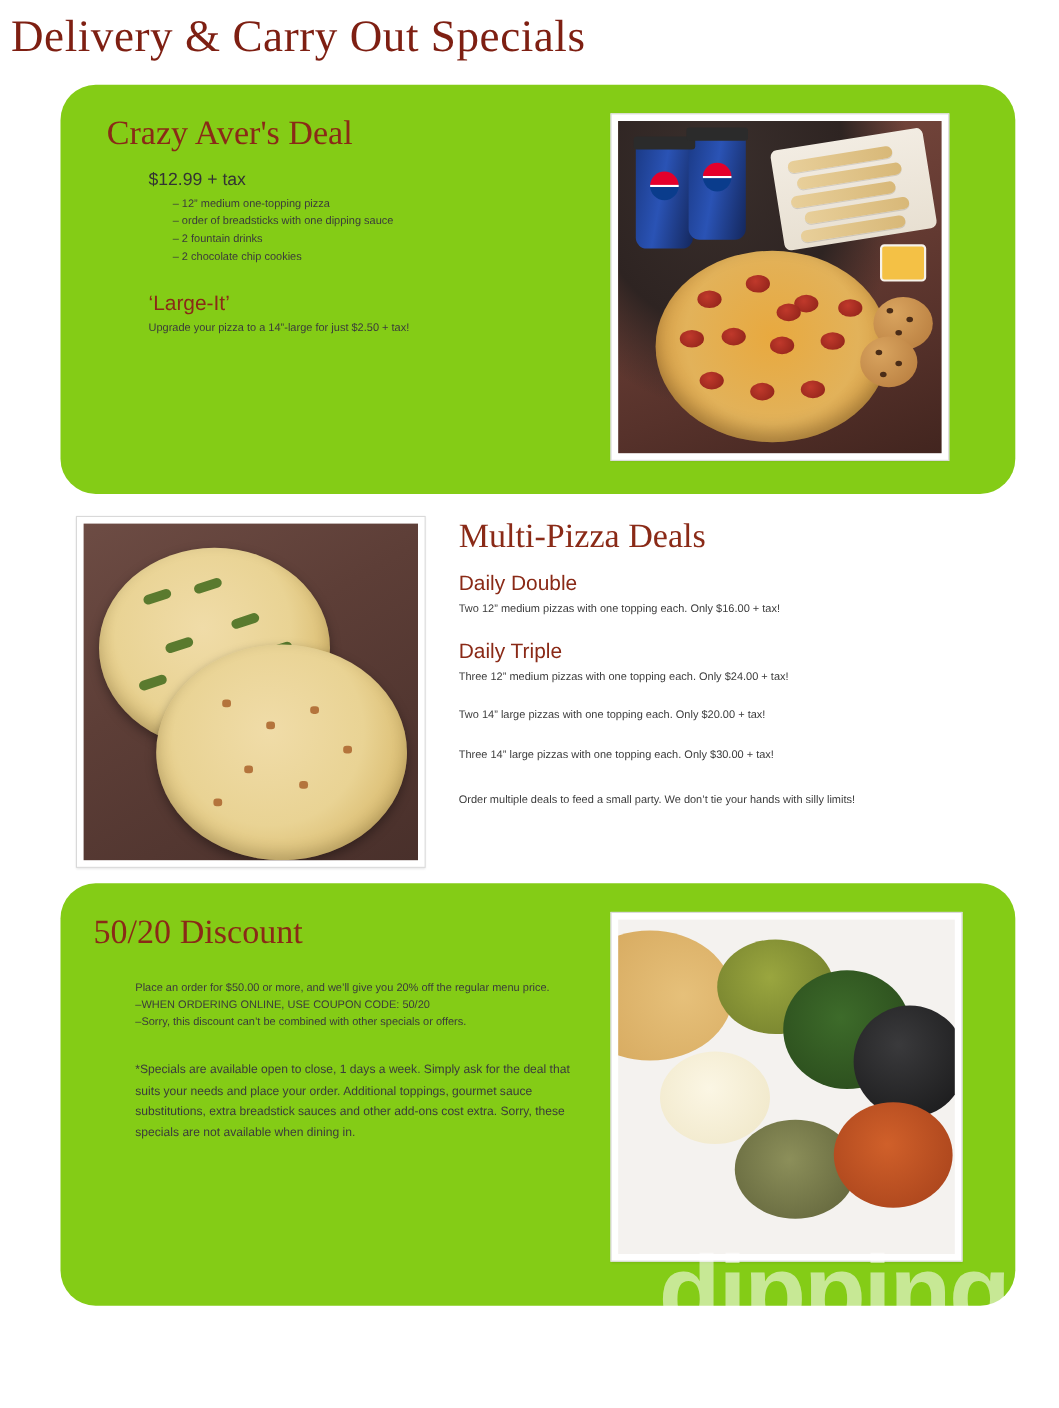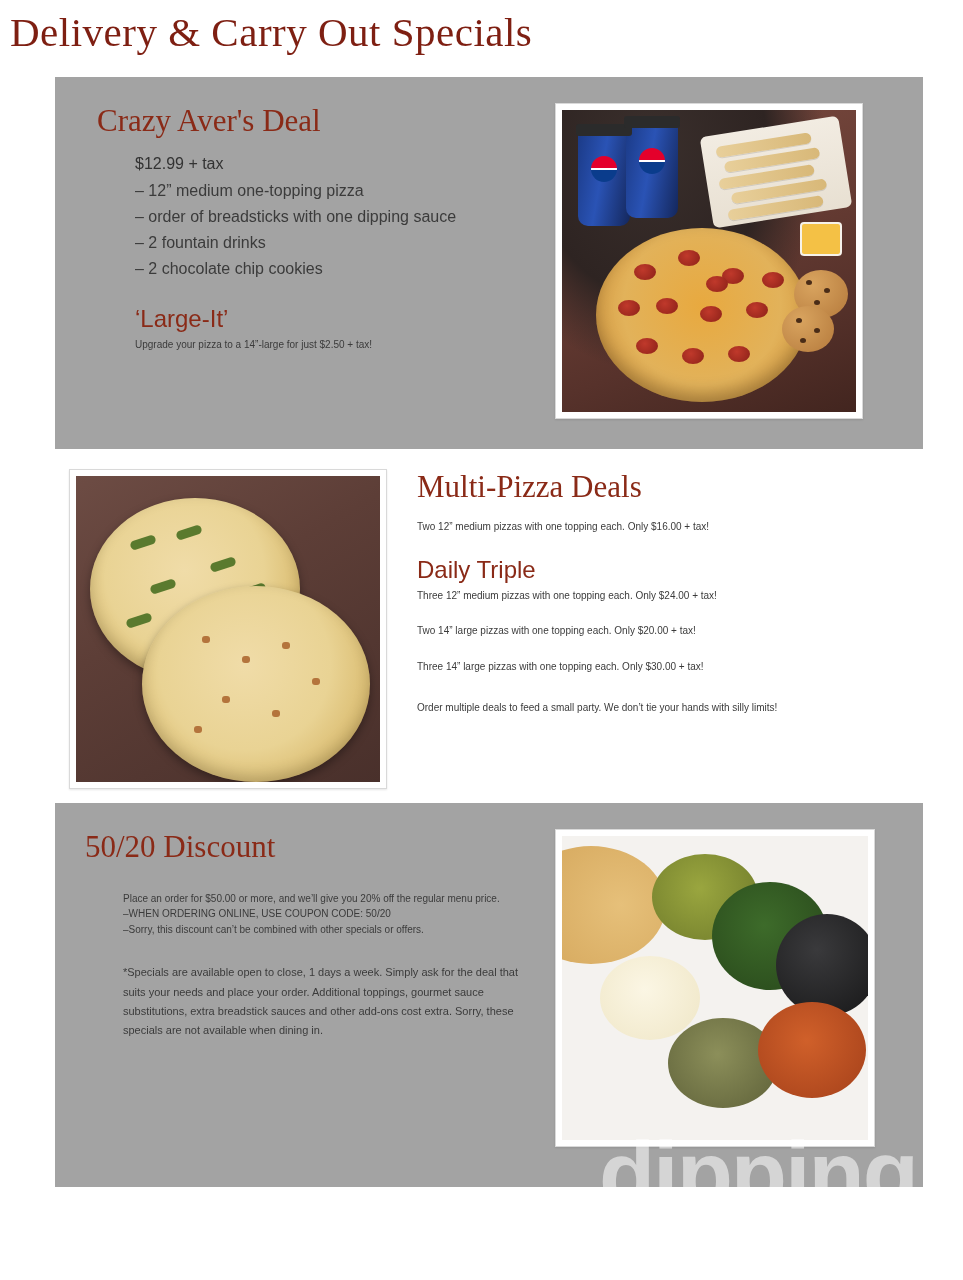--- a/index.html
+++ b/index.html
@@ -25,24 +25,25 @@
     color: #7e1f12;
     letter-spacing: 0.5px;
     padding: 8px 0 6px 10px;
     margin: 0;
     font-weight: normal;
     line-height: 1.2;
   }
 
   
   .panel {
-    background: #a3a3a3;
+    background: #84cc16;
     margin: 14px 40px 0 55px;
     padding: 26px 12px 30px 30px;
     position: relative;
+    border-radius: 32px;
   }
   .panel-plain {
     background: transparent;
     margin: 20px 40px 0 55px;
     padding: 0;
     position: relative;
   }
 
   .row { display: flex; align-items: flex-start; }
 
@@ -51,43 +52,44 @@
     font-family: "Liberation Serif", serif;
     font-weight: normal;
     font-size: 31px;
     color: #8a2a17;
     margin: 0 0 16px 0;
     line-height: 1.15;
   }
   h3.sub-head {
     font-family: "Liberation Sans", sans-serif;
     font-weight: normal;
-    font-size: 24px;
+    font-size: 19px;
     color: #8a2a17;
     margin: 0 0 2px 0;
     line-height: 1.3;
   }
   h3.price-head {
     font-family: "Liberation Sans", sans-serif;
     font-weight: normal;
     font-size: 16px;
     color: #333;
     margin: 0 0 5px 0;
   }
   .body-text {
     font-size: 10px;
     line-height: 1.55;
     color: #3b3b3b;
     margin: 0;
   }
   .bullets { margin: 0; padding: 0; list-style: none; }
   .bullets li {
-    font-size: 16px;
+    font-size: 10px;
     line-height: 1.62;
     color: #3b3b3b;
+    margin-left: 22px;
   }
   .block { margin-bottom: 22px; }
   .block:last-child { margin-bottom: 0; }
 
   
   .deal-left { flex: 0 0 470px; padding-left: 12px; }
   .deal-inner { padding-left: 38px; }
 
   
   .photo-frame {
@@ -350,20 +352,21 @@
           <div class="sprk" style="left:170px; top:92px;"></div>
           <div class="sprk" style="left:52px; top:140px;"></div>
         </div>
       </div>
     </div>
 
     <div class="multi-right">
       <h2 class="section-head">Multi-Pizza Deals</h2>
 
       <div class="multi-item">
+        <h3 class="sub-head">Daily Double</h3>
         <p class="body-text">Two 12” medium pizzas with one topping each. Only $16.00 + tax!</p>
       </div>
 
       <div class="multi-item">
         <h3 class="sub-head">Daily Triple</h3>
         <p class="body-text">Three 12” medium pizzas with one topping each. Only $24.00 + tax!</p>
       </div>
 
       <div class="multi-item">
         <p class="body-text">Two 14” large pizzas with one topping each. Only $20.00 + tax!</p>

